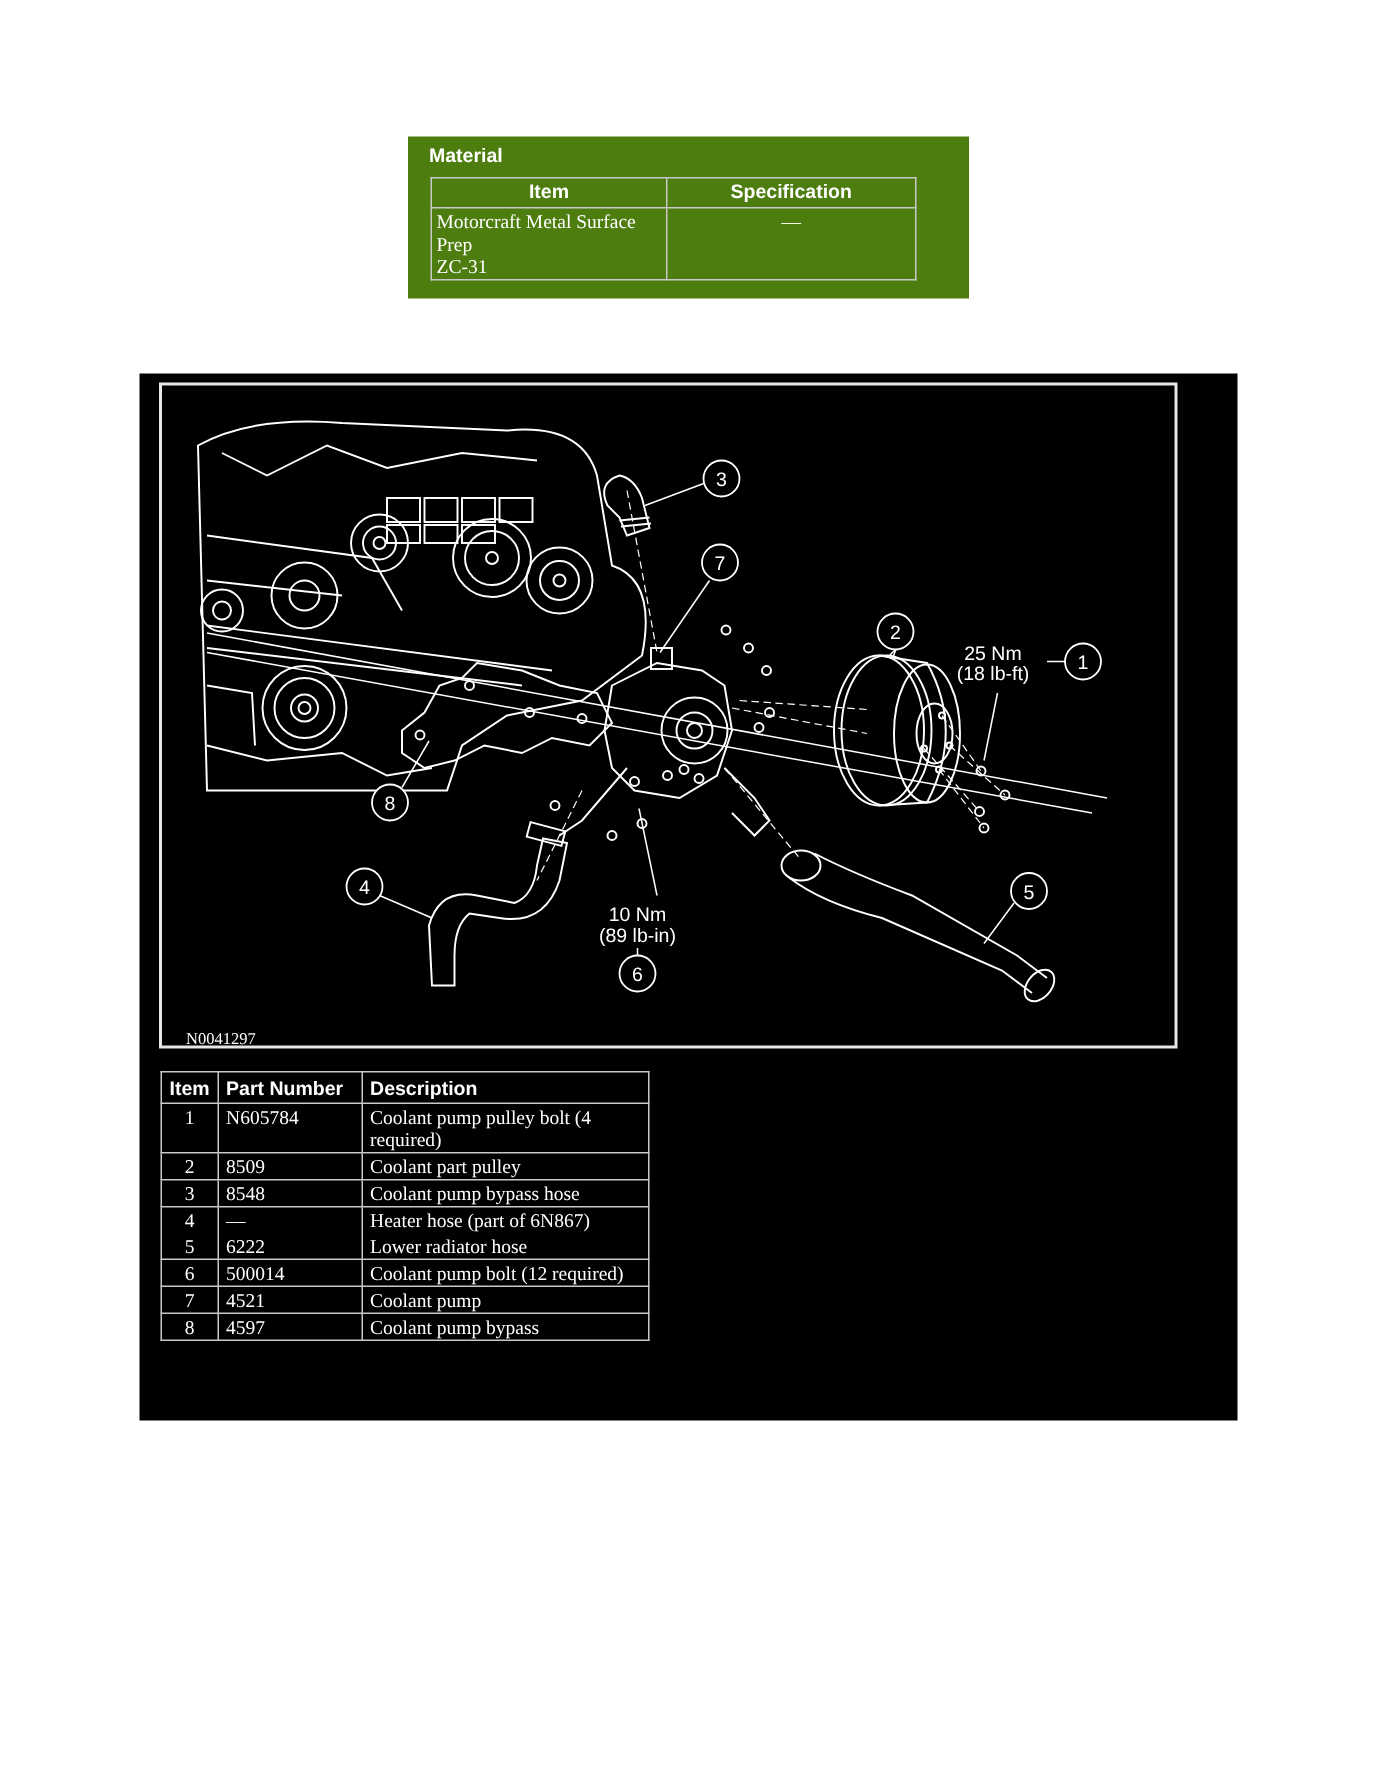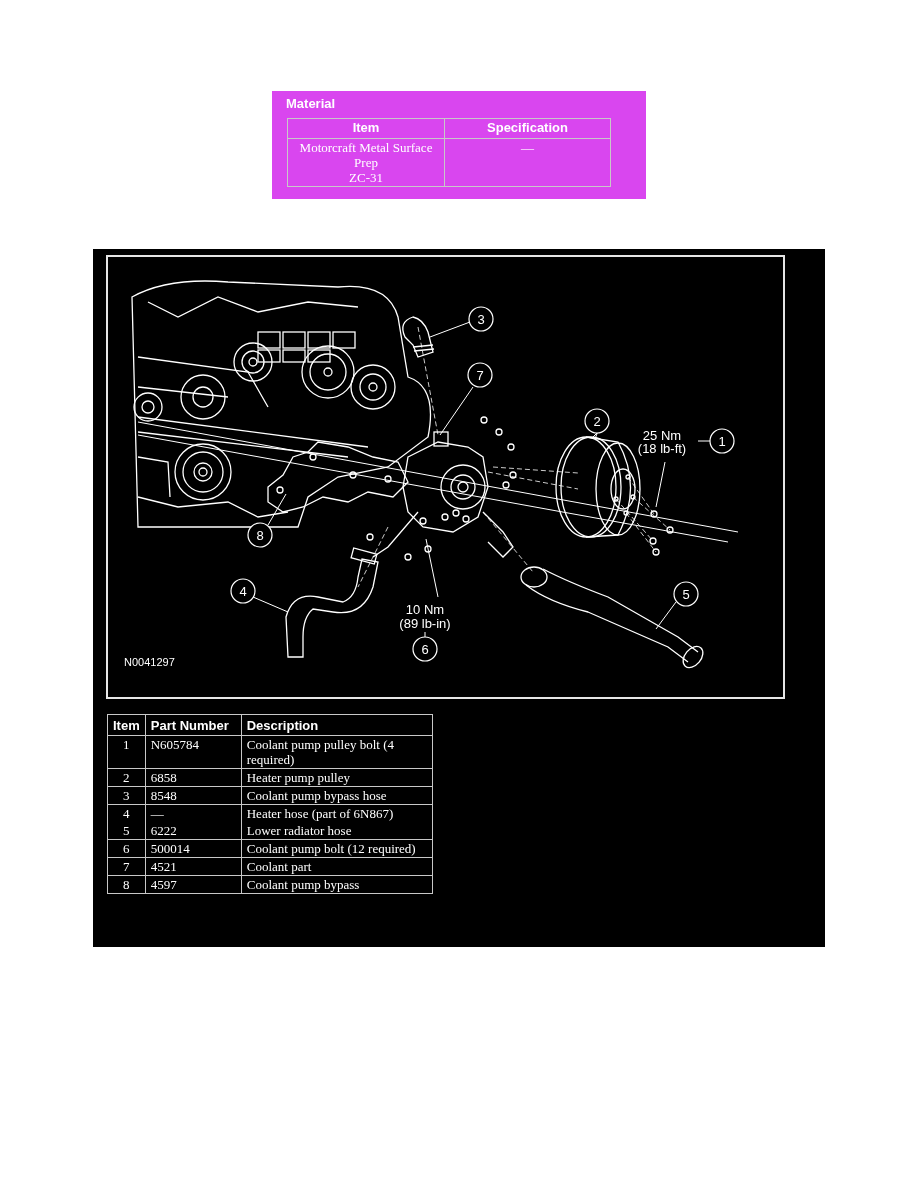--- a/index.html
+++ b/index.html
@@ -1,33 +1,33 @@
 <!DOCTYPE html>
 <html><head>
 <meta charset="utf-8">
 <style>
   html,body{margin:0;padding:0;background:#ffffff;}
   body{width:918px;height:1188px;position:relative;overflow:hidden;font-family:"Liberation Serif",serif;color:#fff;}
-  #material-box{position:absolute;left:272px;top:91px;width:374px;height:108px;background:#d946ef;}
+  #material-box{position:absolute;left:272px;top:91px;width:374px;height:108px;background:#4d7c0f;}
   #material-title{position:absolute;left:14px;top:5px;font-family:"Liberation Sans",sans-serif;font-weight:bold;font-size:13px;}
   #material-table{position:absolute;left:15px;top:27px;width:324px;border-collapse:collapse;}
-  #material-table td,#material-table th{border:1px solid #c8c8c8;padding:1px 3px;vertical-align:top;text-align:center;}
+  #material-table td,#material-table th{border:1px solid #c8c8c8;padding:1px 3px;vertical-align:top;}
   #material-table th{font-family:"Liberation Sans",sans-serif;font-weight:bold;font-size:13px;text-align:center;height:17px;}
   #material-table td{font-size:13px;line-height:15px;}
   #material-table td.spec{text-align:center;}
   #panel{position:absolute;left:93px;top:249px;width:732px;height:698px;background:#000;}
   #diagram-frame{position:absolute;left:13px;top:6px;width:679px;height:444px;border:2px solid #e6e6e6;box-sizing:border-box;}
   #diagram-svg{position:absolute;left:0;top:0;}
   .callout-circle{fill:#000;stroke:#fff;stroke-width:1.2;}
   .callout-text{fill:#fff;font-family:"Liberation Sans",sans-serif;font-size:13px;text-anchor:middle;}
   .torque-text{fill:#fff;font-family:"Liberation Sans",sans-serif;font-size:13px;text-anchor:middle;}
   .line{stroke:#fff;stroke-width:1;fill:none;}
   .dash{stroke:#fff;stroke-width:0.8;fill:none;stroke-dasharray:5 3;}
   .part{stroke:#fff;stroke-width:1.3;fill:none;}
-  #fig-id{position:absolute;left:16px;top:399px;font-family:Liberation Sans, sans-serif;font-size:11px;}
+  #fig-id{position:absolute;left:16px;top:430px;font-family:Liberation Serif, serif;font-size:11px;}
   #parts-table{position:absolute;left:14px;top:465px;width:326px;border-collapse:collapse;}
   #parts-table th,#parts-table td{border:1px solid #c8c8c8;padding:1px 5px;vertical-align:top;font-size:13px;line-height:15px;}
   #parts-table th{font-family:"Liberation Sans",sans-serif;font-weight:bold;text-align:left;height:18px;vertical-align:middle;}
   #parts-table td.item{text-align:center;width:25px;}
   #parts-table td.pn{width:85px;}
   #parts-table tr.nobottom td{border-bottom:none;}
   #parts-table tr.notop td{border-top:none;}
 </style>
 </head>
 <body>
@@ -233,22 +233,22 @@
       <th>Part Number</th>
       <th>Description</th>
     </tr>
     <tr>
       <td class="item">1</td>
       <td class="pn">N605784</td>
       <td>Coolant pump pulley bolt (4 required)</td>
     </tr>
     <tr>
       <td class="item">2</td>
-      <td class="pn">6858</td>
-      <td>Heater pump pulley</td>
+      <td class="pn">8509</td>
+      <td>Coolant part pulley</td>
     </tr>
     <tr>
       <td class="item">3</td>
       <td class="pn">8548</td>
       <td>Coolant pump bypass hose</td>
     </tr>
     <tr class="nobottom">
       <td class="item">4</td>
       <td class="pn">—</td>
       <td>Heater hose (part of 6N867)</td>
@@ -259,21 +259,21 @@
       <td>Lower radiator hose</td>
     </tr>
     <tr>
       <td class="item">6</td>
       <td class="pn">500014</td>
       <td>Coolant pump bolt (12 required)</td>
     </tr>
     <tr>
       <td class="item">7</td>
       <td class="pn">4521</td>
-      <td>Coolant part</td>
+      <td>Coolant pump</td>
     </tr>
     <tr>
       <td class="item">8</td>
       <td class="pn">4597</td>
       <td>Coolant pump bypass</td>
     </tr>
   </tbody>
     </table>
 </div>
 

